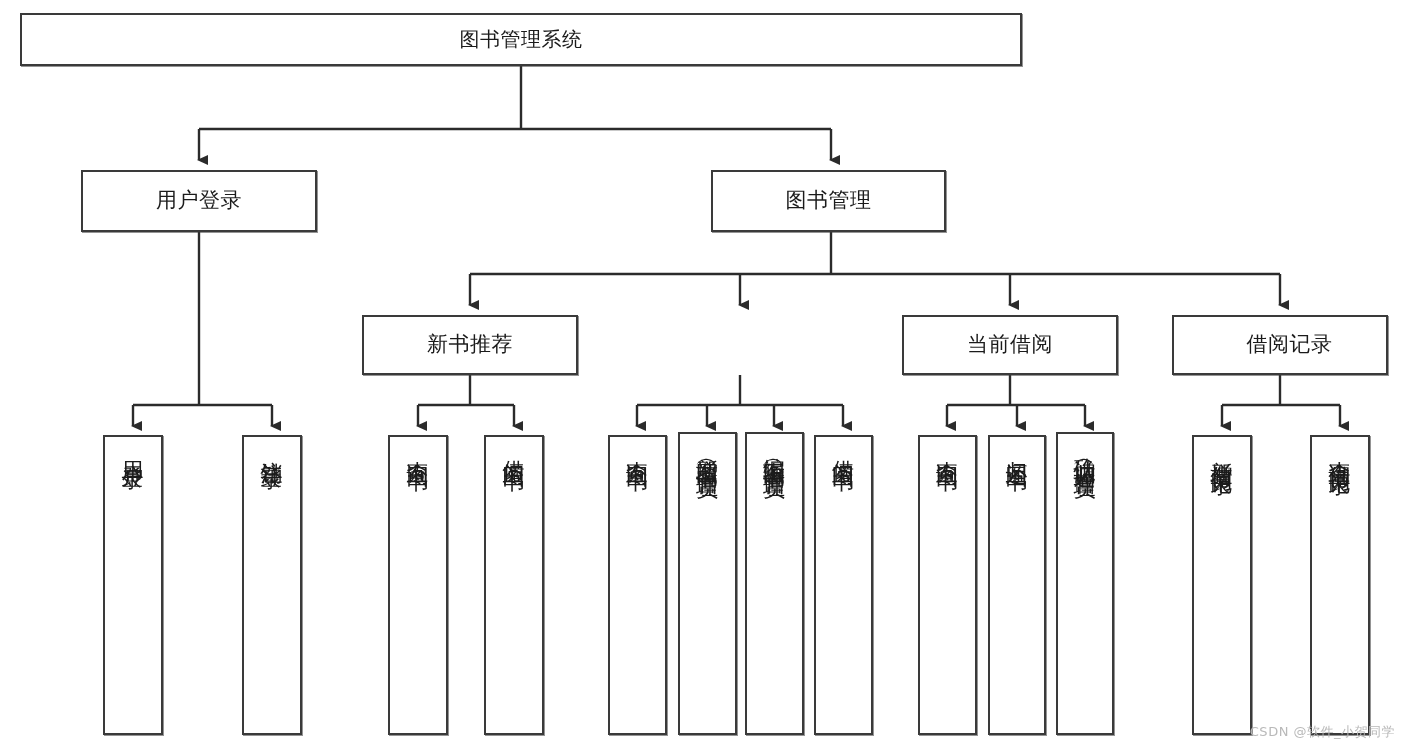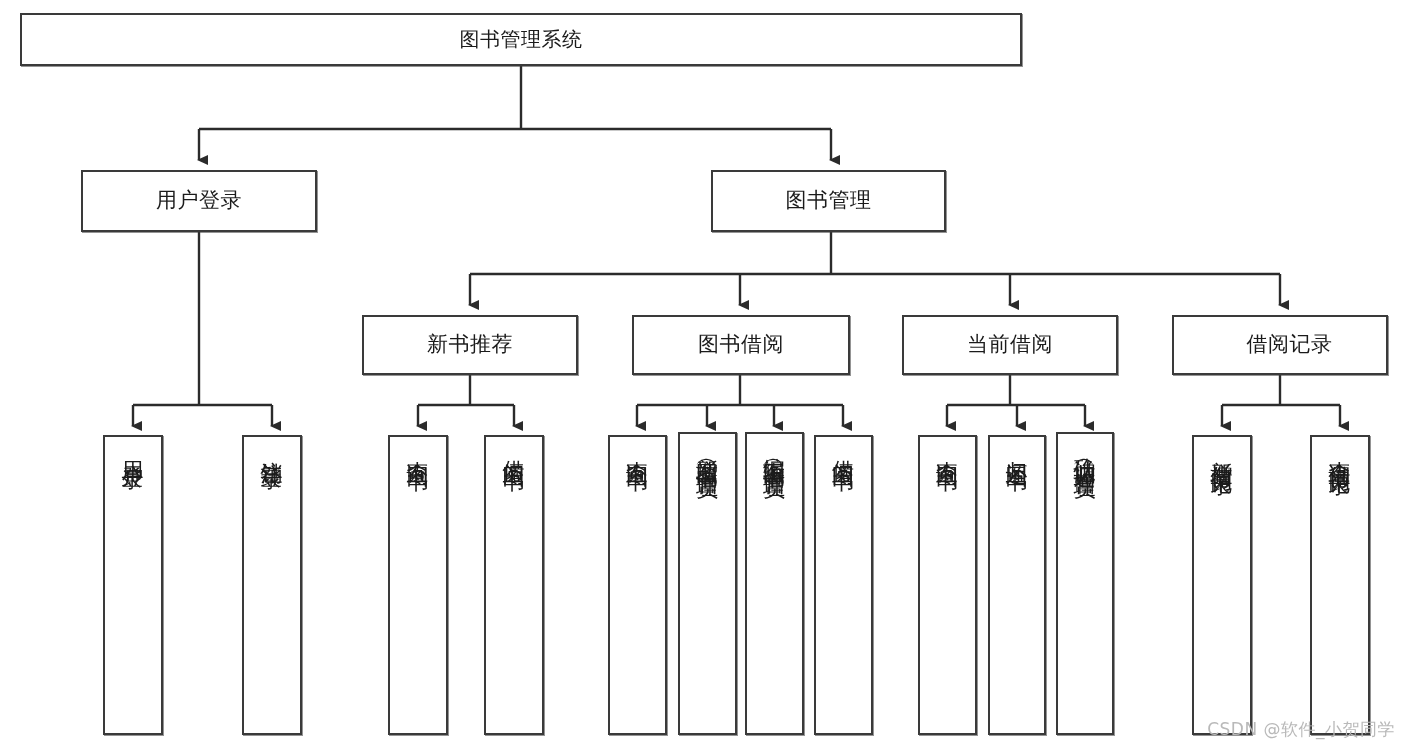--- a/index.html
+++ b/index.html
@@ -59,21 +59,21 @@
     letter-spacing:3px;
     max-height:285px;
   }
   .node.v.tall .label{
     max-height:292px;
   }
   .watermark{
     position:absolute;
     right:10px;
     bottom:6px;
-    font-size:17px;
+    font-size:13px;
     color:#b9b9b9;
     letter-spacing:0.5px;
     white-space:nowrap;
     user-select:none;
   }
 </style>
 </head>
 <body>
 
 <div id="canvas">
@@ -138,23 +138,20 @@
   </div>
 
   <div class="node h" style="left:711px; top:170px; width:235px; height:62px;">
     <span class="label">图书管理</span>
   </div>
 
   <div class="node h" style="left:362px; top:315px; width:216px; height:60px;">
     <span class="label">新书推荐</span>
   </div>
 
-  <div class="node h" style="left:632px; top:315px; width:218px; height:60px;">
-    <span class="label">图书借阅</span>
-  </div>
 
   <div class="node h" style="left:902px; top:315px; width:216px; height:60px;">
     <span class="label">当前借阅</span>
   </div>
 
   <div class="node h" style="left:1172px; top:315px; width:216px; height:60px;padding-left:19px;">
     <span class="label">借阅记录</span>
   </div>
 
   <div class="node v" style="left:103px; top:435px; width:60px; height:300px;">

